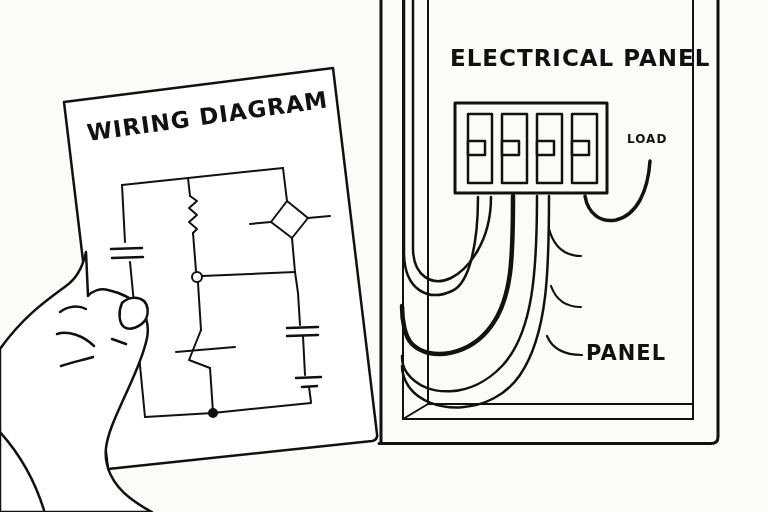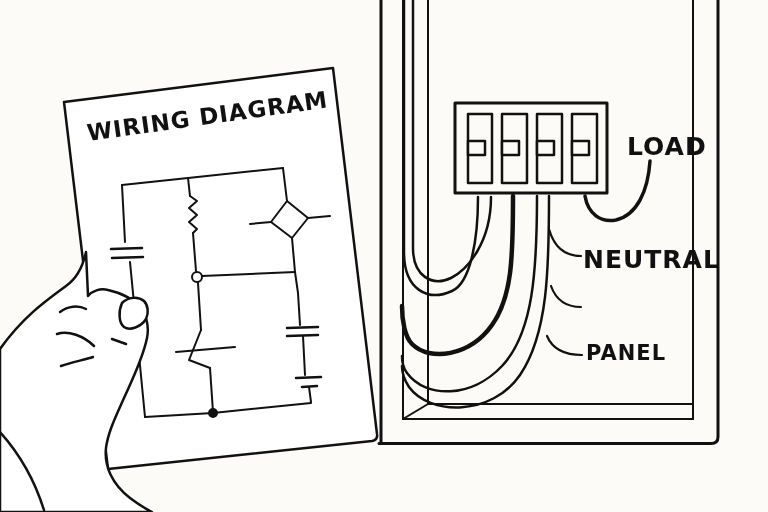--- a/index.html
+++ b/index.html
@@ -11,21 +11,21 @@
   }
   svg{position:absolute;left:0;top:0;display:block;}
   .label{
     position:absolute;
     color:#111;
     font-weight:bold;
     white-space:nowrap;
     user-select:none;
   }
   .title{font-size:23px;letter-spacing:1px;text-align:center;}
-  .wire-label{font-size:25px;letter-spacing:1px;}
+  .wire-label{font-size:12px;letter-spacing:1px;}
 </style>
 </head>
 <body>
 
 <div id="canvas" style="background:#fcfbf7;">
 
   <svg width="768" height="512" viewBox="0 0 768 512" fill="none" stroke="#111111" stroke-linecap="round" stroke-linejoin="round">
 
     <g>
 
@@ -123,20 +123,20 @@
       <path d="M 60,312 C 68,306 78,305 86,309"></path>
       <path d="M 57,334 C 68,330 84,336 94,346"></path>
       <path d="M 61,366 C 72,362 84,360 93,357"></path>
       <path d="M 112,339 L 126,344"></path>
       <path d="M 0,432 C 18,452 34,478 44,510"></path>
     </g>
   </svg>
 
   <div class="label title" style="left:86px;top:104px;width:232px;font-size:23px;transform:rotate(-8deg);transform-origin:center;">WIRING DIAGRAM</div>
 
+  <div class="label title" style="left:450px;top:45px;width:250px;">ELECTRICAL PANEL</div>
 
   <div class="label wire-label" style="left:627px;top:132px;">LOAD</div>
 
-  <div class="label wire-label" style="left:583px;top:245px;">NEUTRAL</div>
 
 
   <div class="label wire-label" style="left:586px;top:341px;font-size:21px;">PANEL</div>
 </div>
 
 </body></html>

